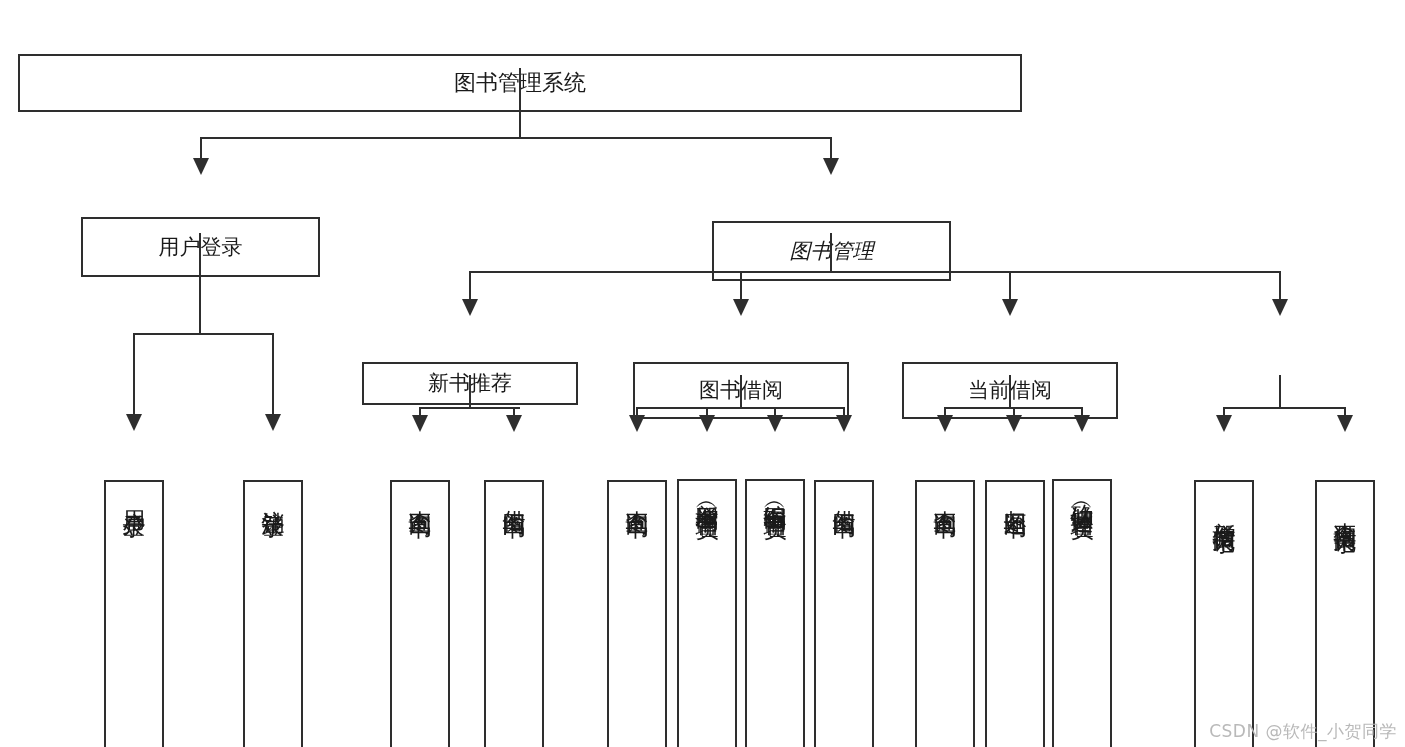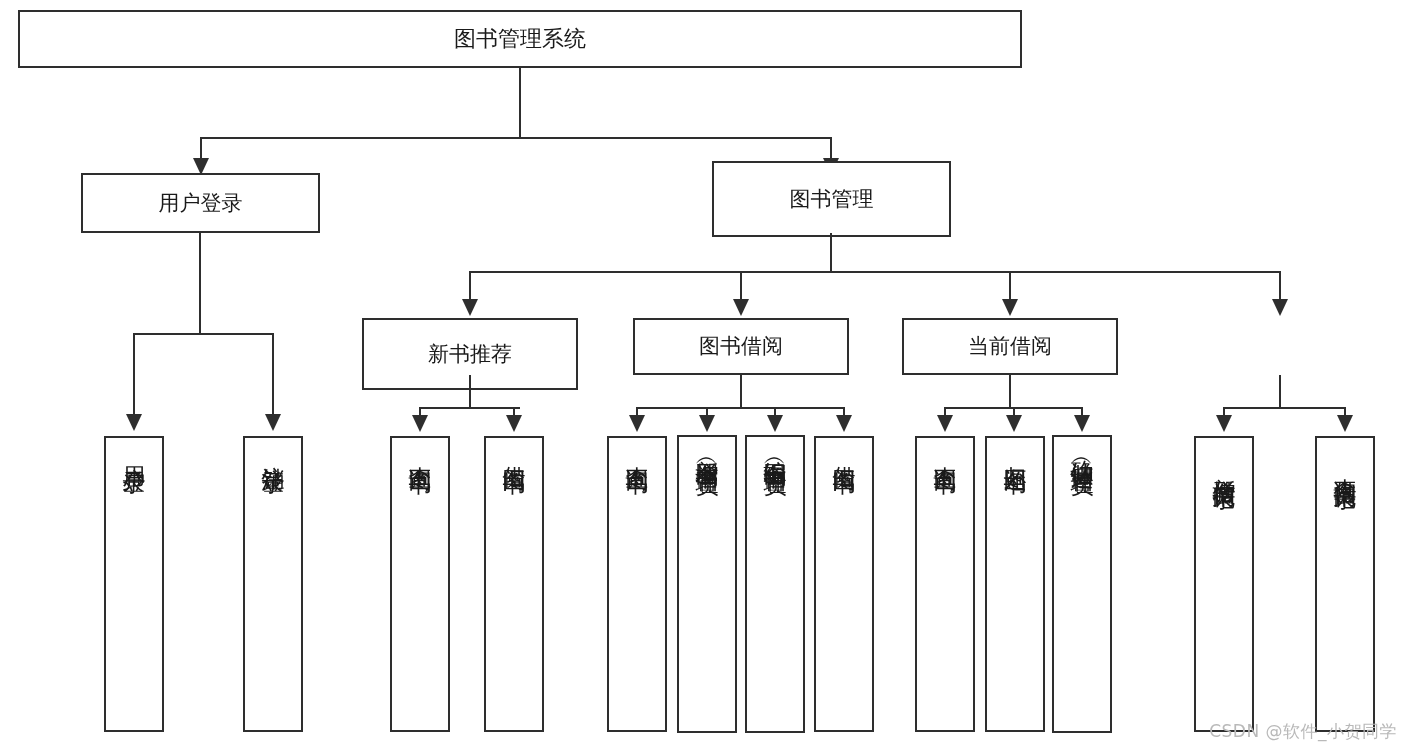--- a/index.html
+++ b/index.html
@@ -18,20 +18,21 @@
   
   .node{
     position:absolute;
     box-sizing:border-box;
     border:2px solid #2e2e2e;
     background:#ffffff;
     display:flex;
     align-items:center;
     justify-content:center;
     color:#1a1a1a;
+    margin-top:44px;
   }
   .node .lbl{
     display:block;
     text-align:center;
     line-height:1.18;
     white-space:nowrap;
   }
   
   .node.h .lbl{font-size:21px;}
   .node.root .lbl{font-size:22px;}
@@ -88,21 +89,21 @@
   <div class="ln v" style="left:519px;top:68px;height:70px;"></div>
   <div class="ln h" style="left:200px;top:137px;width:631px;"></div>
   <div class="ln v" style="left:200px;top:137px;height:28px;"></div>
   <div class="ln v" style="left:830px;top:137px;height:28px;"></div>
   <div class="arrow" style="left:193px;top:158px;"></div>
   <div class="arrow" style="left:823px;top:158px;"></div>
 
   <div class="node h" style="left:81px;top:173px;width:239px;height:60px;">
     <span class="lbl">用户登录</span>
   </div>
-  <div class="node h" style="left:712px;top:161px;width:239px;height:76px;">
+  <div class="node h" style="left:712px;top:177px;width:239px;height:60px;font-style:italic;">
     <span class="lbl">图书管理</span>
   </div>
 
   <div class="ln v" style="left:199px;top:233px;height:101px;"></div>
   <div class="ln h" style="left:133px;top:333px;width:140px;"></div>
   <div class="ln v" style="left:133px;top:333px;height:86px;"></div>
   <div class="ln v" style="left:272px;top:333px;height:86px;"></div>
   <div class="arrow" style="left:126px;top:414px;"></div>
   <div class="arrow" style="left:265px;top:414px;"></div>
 
@@ -110,21 +111,21 @@
   <div class="ln h" style="left:469px;top:271px;width:811px;"></div>
   <div class="ln v" style="left:469px;top:271px;height:30px;"></div>
   <div class="ln v" style="left:740px;top:271px;height:30px;"></div>
   <div class="ln v" style="left:1009px;top:271px;height:30px;"></div>
   <div class="ln v" style="left:1279px;top:271px;height:30px;"></div>
   <div class="arrow" style="left:462px;top:299px;"></div>
   <div class="arrow" style="left:733px;top:299px;"></div>
   <div class="arrow" style="left:1002px;top:299px;"></div>
   <div class="arrow" style="left:1272px;top:299px;"></div>
 
-  <div class="node h" style="left:362px;top:318px;width:216px;height:72px;">
+  <div class="node h" style="left:362px;top:318px;width:216px;height:43px;">
     <span class="lbl">新书推荐</span>
   </div>
   <div class="node h" style="left:902px;top:318px;width:216px;height:57px;">
     <span class="lbl">当前借阅</span>
   </div>
   <div class="node h" style="left:633px;top:318px;width:216px;height:57px;">
     <span class="lbl">图书借阅</span>
   </div>
 
   <div class="ln v" style="left:469px;top:375px;height:34px;"></div>

